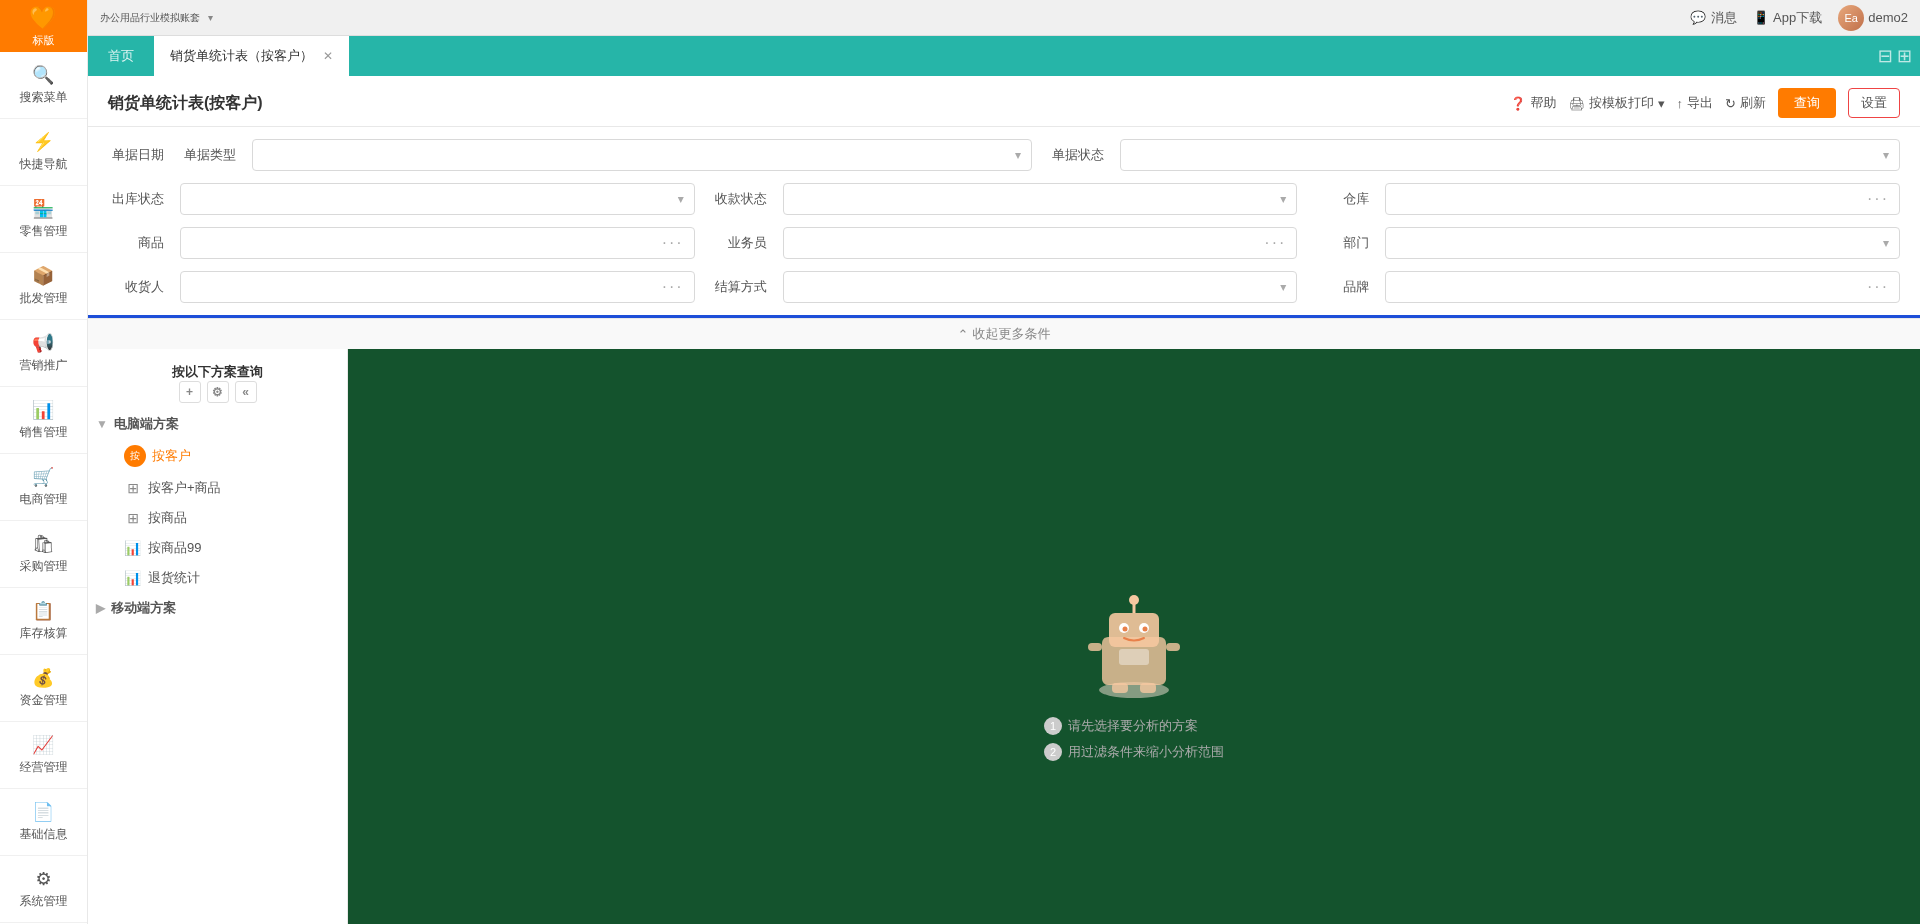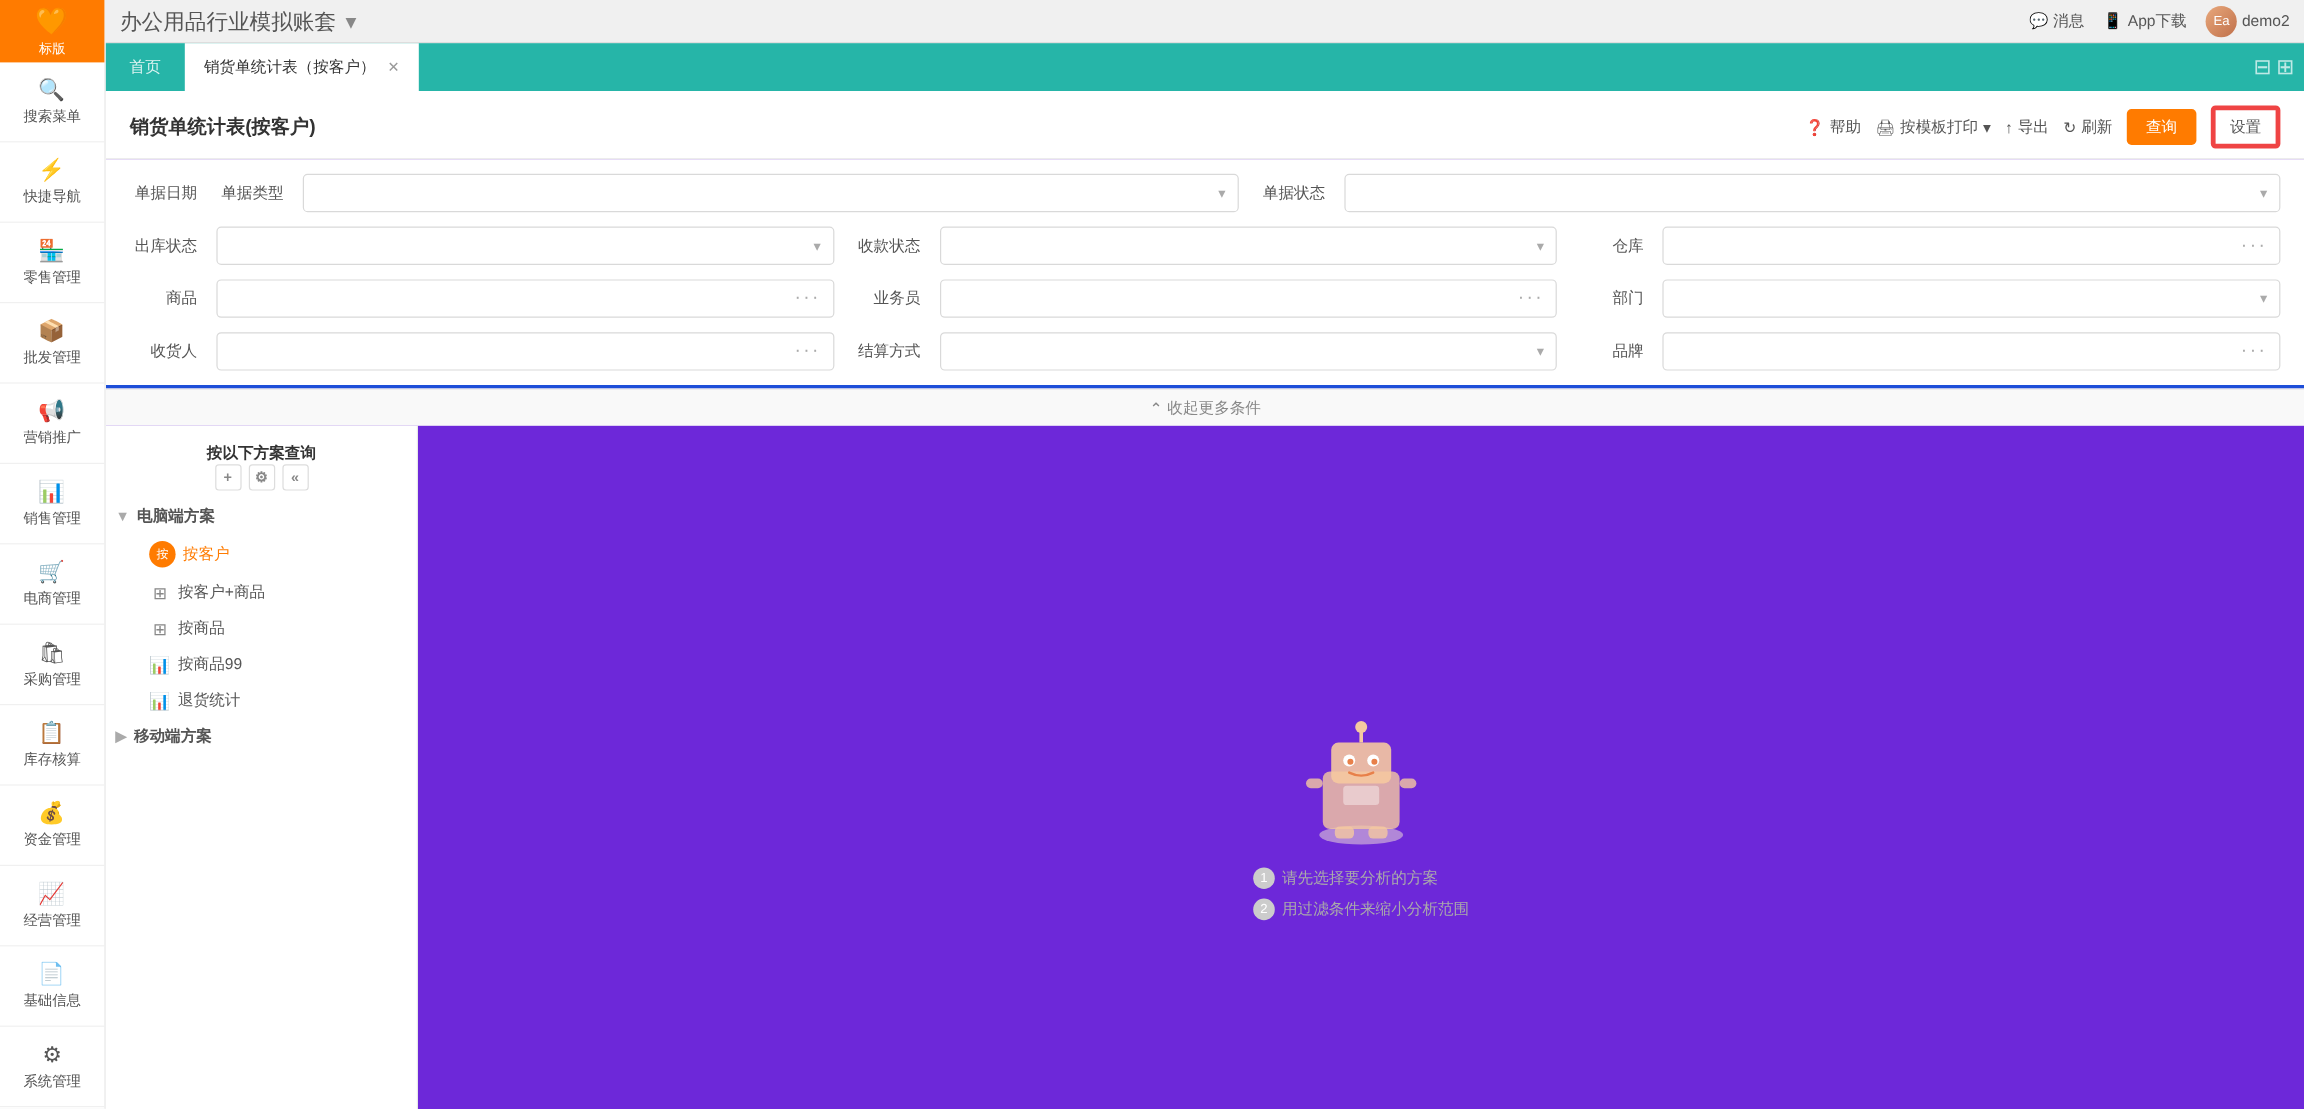--- a/index.html
+++ b/index.html
@@ -13,43 +13,43 @@
     .sidebar-logo { width: 100%; background: #ff7b00; padding: 8px 0; display: flex; flex-direction: column; align-items: center; justify-content: center; height: 52px; }
     .sidebar-logo-icon { font-size: 22px; color: white; }
     .sidebar-logo-text { color: white; font-size: 11px; margin-top: 2px; }
     .sidebar-menu { width: 100%; flex: 1; overflow-y: auto; }
     .sidebar-item { display: flex; flex-direction: column; align-items: center; justify-content: center; padding: 12px 4px; cursor: pointer; font-size: 12px; color: #555; border-bottom: 1px solid #f0f0f0; min-height: 52px; }
     .sidebar-item .s-icon { font-size: 18px; margin-bottom: 3px; }
 
     
     .main-area { flex: 1; display: flex; flex-direction: column; overflow: hidden; }
     .top-bar { height: 36px; background: #f0f0f0; display: flex; align-items: center; padding: 0 12px; border-bottom: 1px solid #ddd; justify-content: space-between; }
-    .top-bar-left { display: flex; align-items: center; gap: 8px; font-size: 18px; color: #555; }
+    .top-bar-left { display: flex; align-items: center; gap: 8px; font-size: 10px; color: #555; }
     .top-bar-dropdown { cursor: pointer; color: #888; }
     .top-bar-right { display: flex; align-items: center; gap: 16px; font-size: 13px; color: #555; }
     .top-bar-right-item { display: flex; align-items: center; gap: 4px; cursor: pointer; }
     .avatar-circle { width: 26px; height: 26px; border-radius: 50%; background: linear-gradient(135deg, #e8a87c, #c0704a); display: flex; align-items: center; justify-content: center; color: white; font-size: 11px; }
 
     
     .tab-bar { height: 40px; background: #26b5a8; display: flex; align-items: center; padding: 0 0; }
     .tab-item { height: 40px; display: flex; align-items: center; padding: 0 16px; cursor: pointer; font-size: 13px; color: rgba(255,255,255,0.85); gap: 6px; }
     .tab-item.active { background: #fff; color: #333; }
     .tab-item.home { padding: 4px 20px; }
     .tab-close { color: #999; font-size: 12px; cursor: pointer; margin-left: 4px; }
 
     
-    .page-content { flex: 1; background: #6d28d9; overflow-y: auto; }
+    .page-content { flex: 1; background: #14532d; overflow-y: auto; }
 
     
     .page-header { background: #fff; padding: 12px 20px 8px; display: flex; align-items: center; justify-content: space-between; border-bottom: 1px solid #e8e8e8; }
     .page-title { font-size: 16px; font-weight: bold; color: #333; }
     .page-actions { display: flex; align-items: center; gap: 12px; font-size: 13px; color: #555; }
     .page-action-btn { display: flex; align-items: center; gap: 4px; cursor: pointer; }
     .btn-orange { background: #ff7b00; color: white; border: none; padding: 6px 16px; border-radius: 4px; cursor: pointer; font-size: 13px; }
-    .btn-white { background: #fff; color: #555; border: 4px solid #ef4444; padding: 5px 12px; border-radius: 4px; cursor: pointer; font-size: 13px; }
+    .btn-white { background: #fff; color: #555; border: 1px solid #ef4444; padding: 5px 12px; border-radius: 4px; cursor: pointer; font-size: 13px; }
 
     
     .filter-area { background: #fff; padding: 12px 20px; border-bottom: 3px solid #1d4ed8; }
     .filter-row { display: flex; align-items: center; gap: 16px; margin-bottom: 12px; }
     .filter-row:last-child { margin-bottom: 0; }
     .filter-label { color: #555; font-size: 13px; min-width: 56px; text-align: right; flex-shrink: 0; }
     .filter-control { flex: 1; border: 1px solid #d9d9d9; border-radius: 4px; padding: 5px 10px; font-size: 13px; color: #333; display: flex; align-items: center; justify-content: space-between; background: #fff; min-height: 32px; }
     .date-btn { padding: 3px 8px; border-radius: 3px; cursor: pointer; font-size: 12px; color: #666; }
     .date-btn.active { background: #ff7b00; color: white; }
     .date-range { font-size: 12px; color: #888; }

